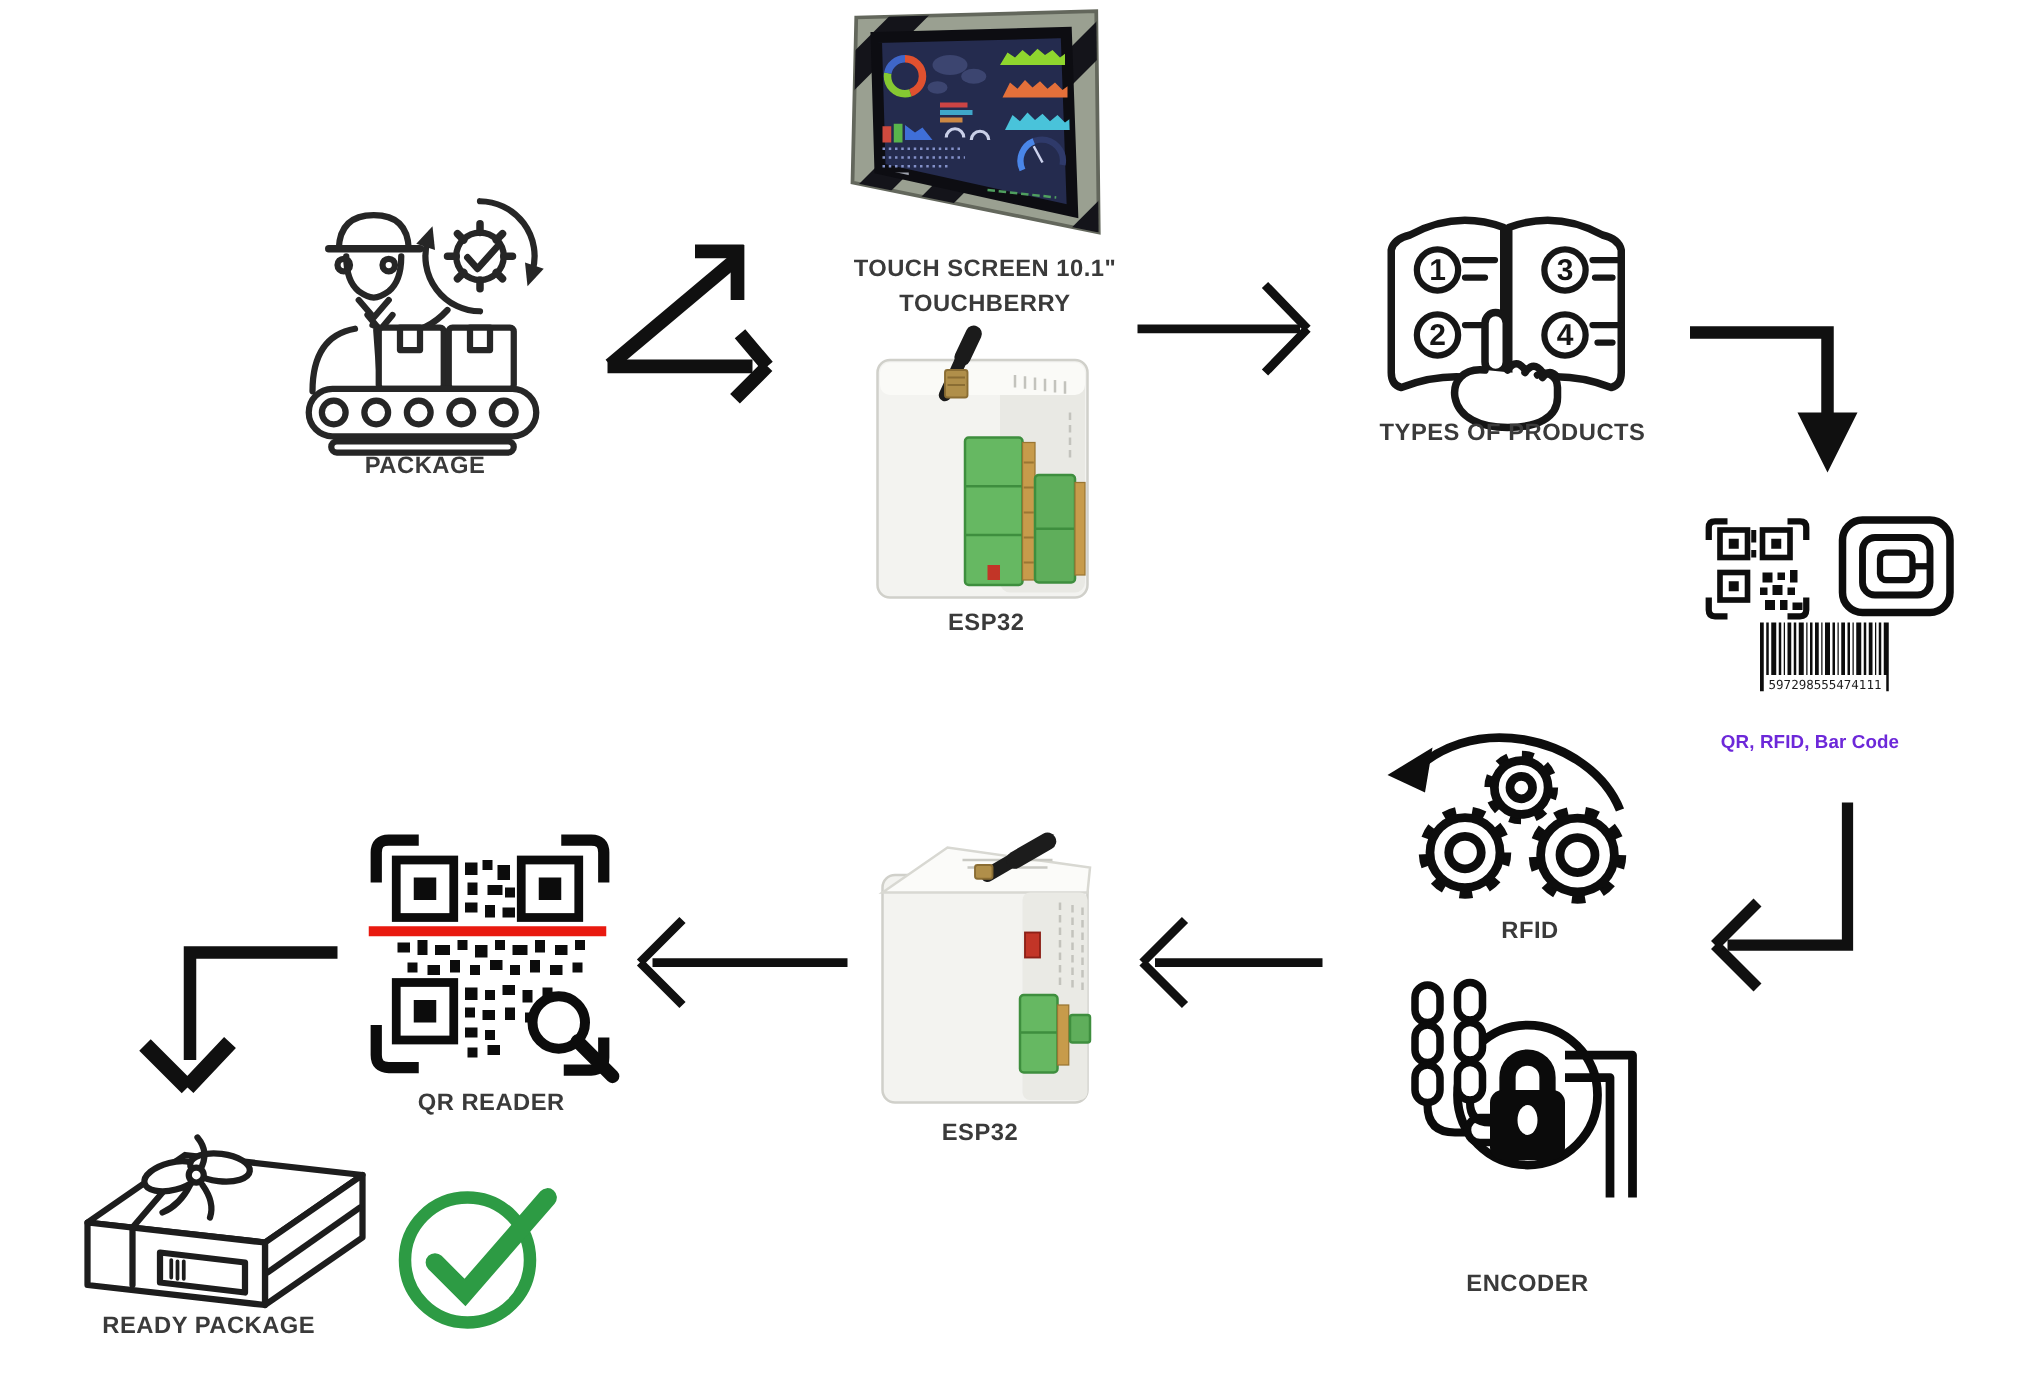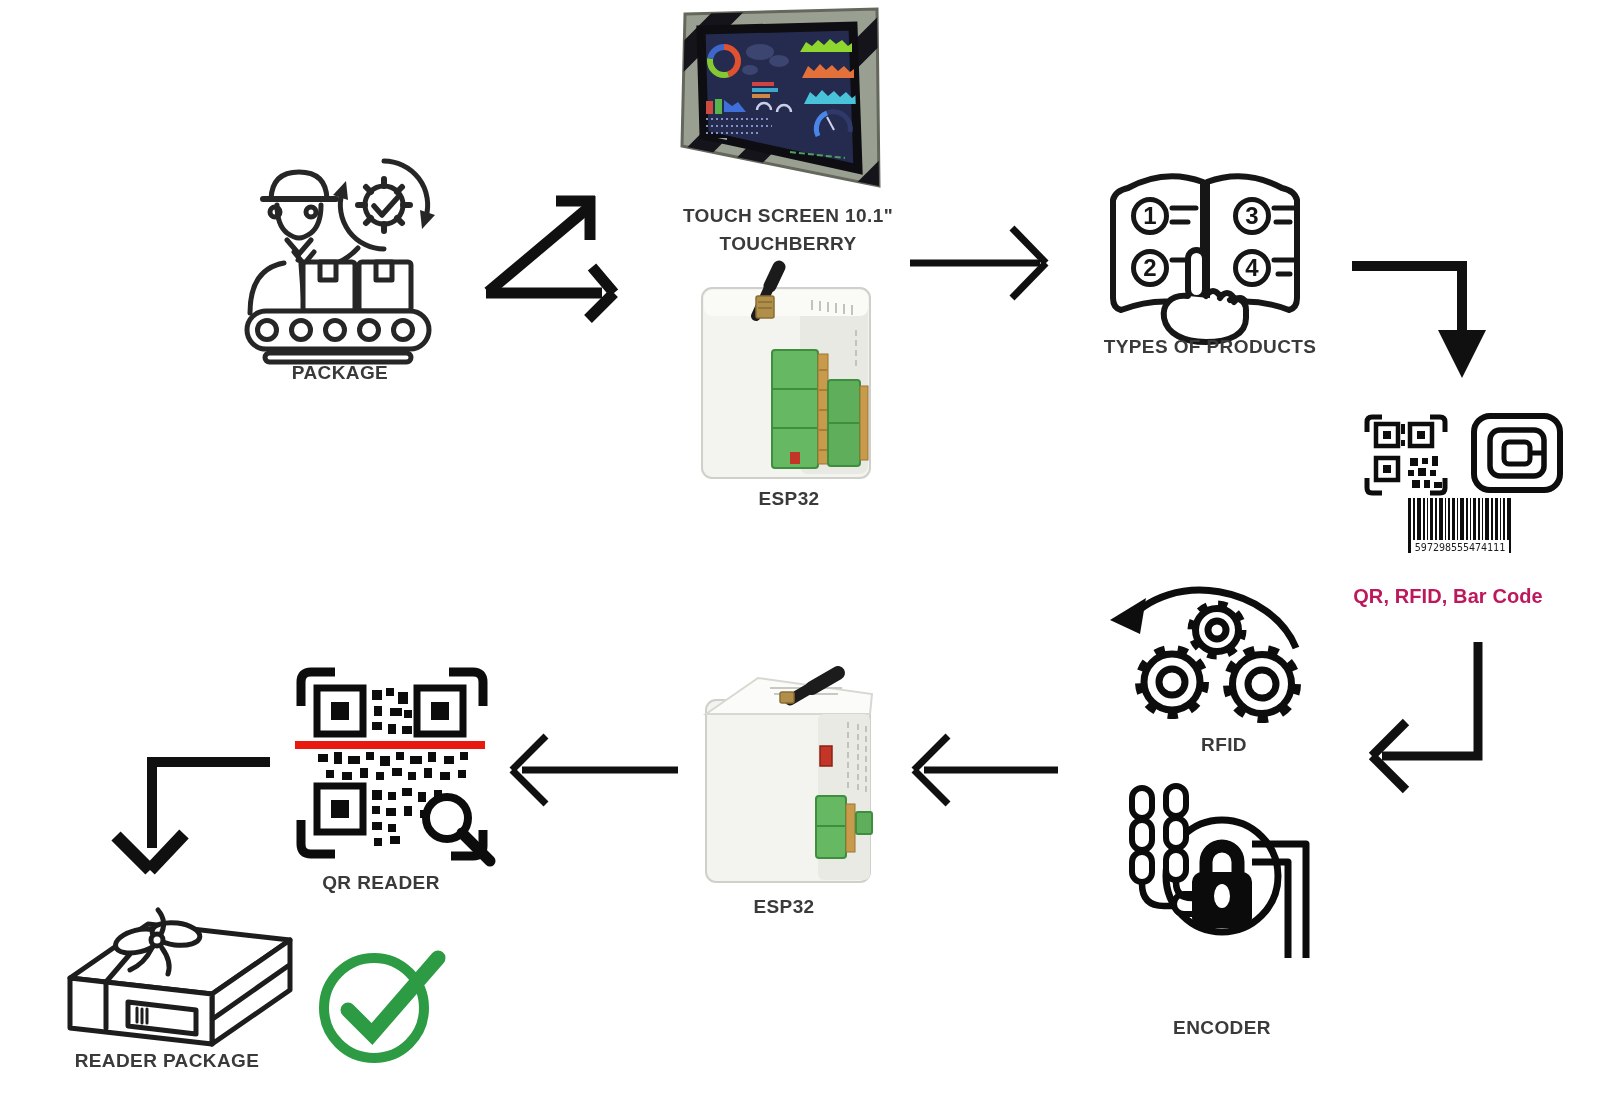--- a/index.html
+++ b/index.html
@@ -1,21 +1,21 @@
 <!DOCTYPE html>
 <html><head>
 <meta charset="utf-8">
 <style>
   html,body{margin:0;padding:0;background:#ffffff}
   #canvas{position:relative;width:1624px;height:1099px;background:#ffffff;
           font-family:"Liberation Sans",sans-serif;overflow:hidden}
   #art{position:absolute;left:0;top:0}
   .label{position:absolute;transform:translateX(-50%);font-weight:700;
          font-size:19px;letter-spacing:.4px;color:#3a3a3a;white-space:nowrap}
-  .label.small{font-size:20px;letter-spacing:.1px;color:#be185d}
+  .label.small{font-size:15px;letter-spacing:.1px;color:#6d28d9}
   svg text{font-family:"Liberation Sans","DejaVu Sans",sans-serif}
   .mono{font-family:"DejaVu Sans Mono",monospace}
 </style>
 </head>
 <body>
 
 <div id="canvas">
 
 <svg id="art" width="1624" height="1099" viewBox="0 0 1624 1099">
   <defs>
@@ -374,16 +374,16 @@
 
 <div class="label" style="left:340px;top:362px">PACKAGE</div>
 <div class="label" style="left:788px;top:205px">TOUCH SCREEN 10.1"</div>
 <div class="label" style="left:788px;top:233px">TOUCHBERRY</div>
 <div class="label" style="left:789px;top:488px">ESP32</div>
 <div class="label" style="left:1210px;top:336px">TYPES OF PRODUCTS</div>
 <div class="label small" style="left:1448px;top:585px">QR, RFID, Bar Code</div>
 <div class="label" style="left:1224px;top:734px">RFID</div>
 <div class="label" style="left:1222px;top:1017px">ENCODER</div>
 <div class="label" style="left:784px;top:896px">ESP32</div>
-<div class="label" style="left:381px;top:872px">QR READER</div>
-<div class="label" style="left:167px;top:1050px">READER PACKAGE</div>
+<div class="label" style="left:393px;top:872px">QR READER</div>
+<div class="label" style="left:167px;top:1050px">READY PACKAGE</div>
 
 </div>
 
 </body></html>

